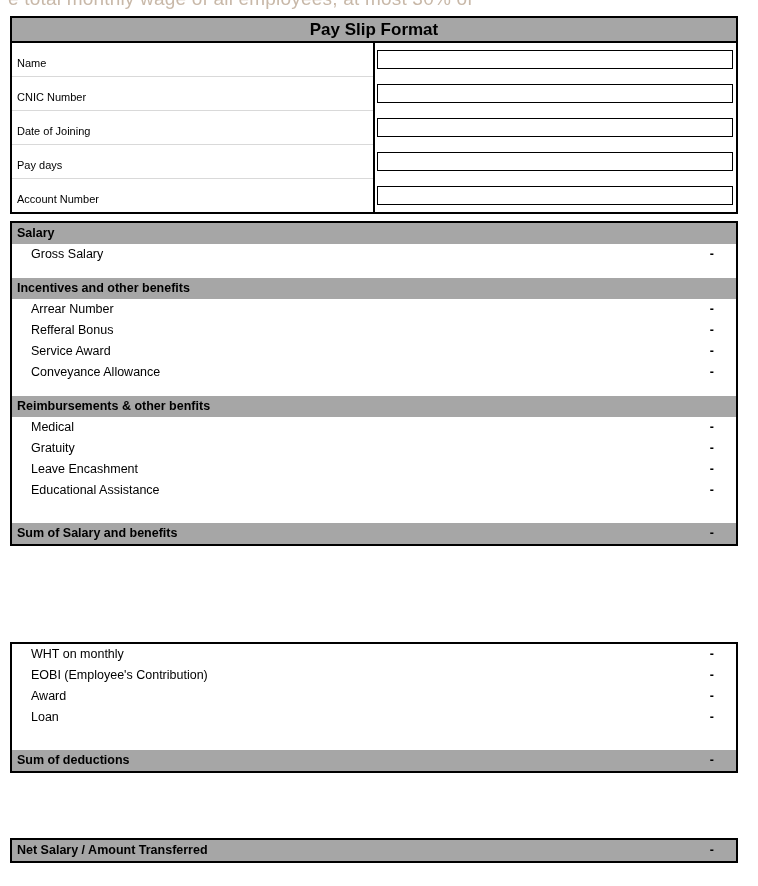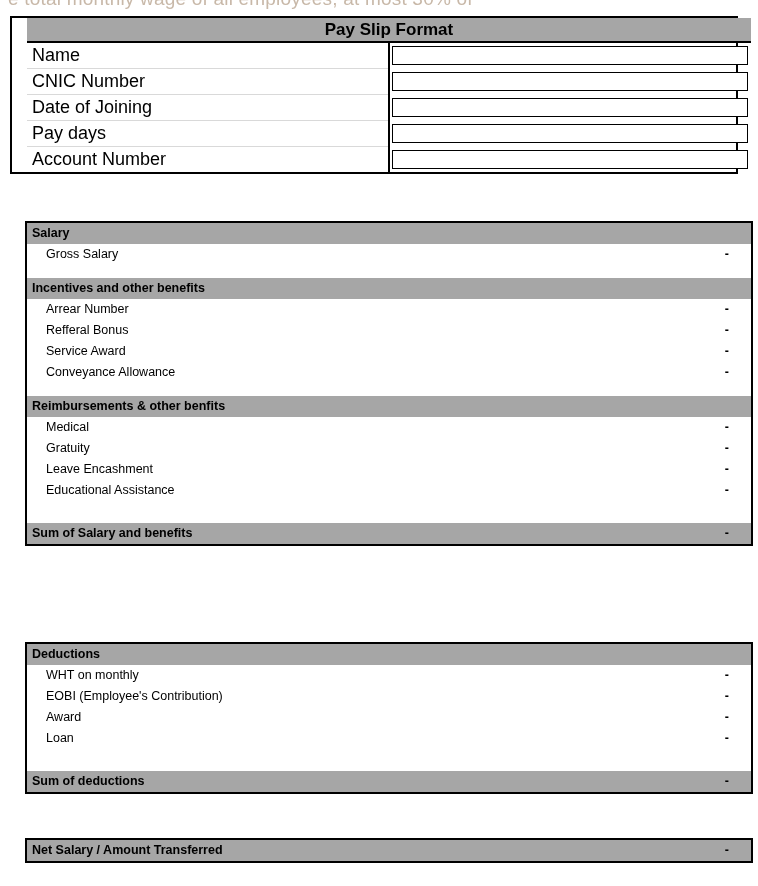--- a/index.html
+++ b/index.html
@@ -47,36 +47,35 @@
     width: 728px;
     border: 2px solid #000;
     border-collapse: collapse;
     background: #fff;
     box-sizing: border-box;
   }
   .info-table table {
     border-collapse: collapse;
     width: 100%;
     table-layout: fixed;
-    margin-left: 15px;
   }
   .info-title {
     background: #a6a6a6;
     text-align: center;
     font-weight: bold;
     font-size: 17px;
     height: 23px;
     line-height: 23px;
     border-bottom: 2px solid #000;
     padding: 0;
   }
   .info-table td.lab {
     width: 320px;
-    font-size: 18px;
-    padding: 0 0 0 5px;
+    font-size: 11px;
+    padding: 8px 0 0 5px;
     height: 25px;
     line-height: 25px;
     border-right: 2px solid #000;
     border-bottom: 1px solid #d9d9d9;
     vertical-align: middle;
   }
   .info-table tr:last-child td.lab { border-bottom: none; }
   .info-table td.val {
     padding: 2px 3px 2px 2px;
     height: 25px;
@@ -87,21 +86,21 @@
     border: 1px solid #000;
     height: 19px;
     width: 100%;
     box-sizing: border-box;
     background: #fff;
   }
 
   
   .block {
     position: absolute;
-    left: 15px;
+    left: 0;
     width: 728px;
     border: 2px solid #000;
     background: #14532d;
     box-sizing: border-box;
   }
   .sec-head {
     background: #a6a6a6;
     font-weight: bold;
     font-size: 12.5px;
     height: 21px;
@@ -250,23 +249,20 @@
     <div class="spacer"></div>
     <div class="spacer-sm"></div>
 
     <div class="sec-head">
       <span>Sum of Salary and benefits</span>
       <span class="amt">-</span>
     </div>
   </div>
 
   <div class="block" id="block-deductions">
-    <div class="sec-head">
-      <span>Deductions</span>
-    </div>
     <div class="row">
       <span>WHT on monthly</span>
       <span class="amt">-</span>
     </div>
     <div class="row">
       <span>EOBI (Employee's Contribution)</span>
       <span class="amt">-</span>
     </div>
     <div class="row">
       <span>Award</span>

